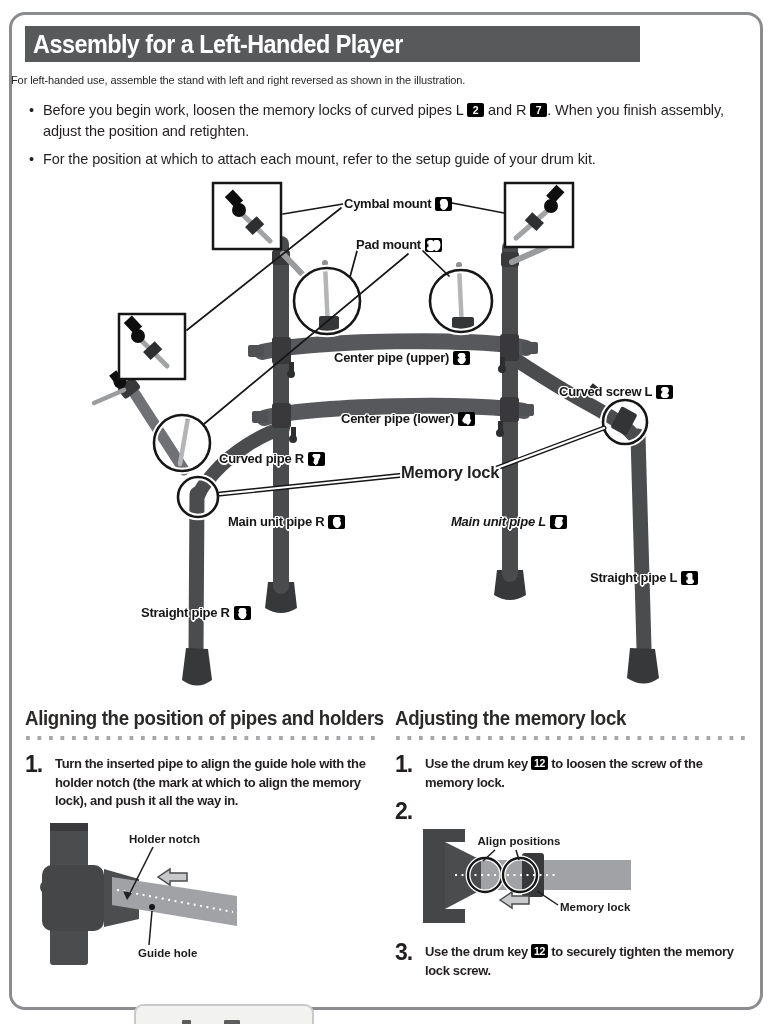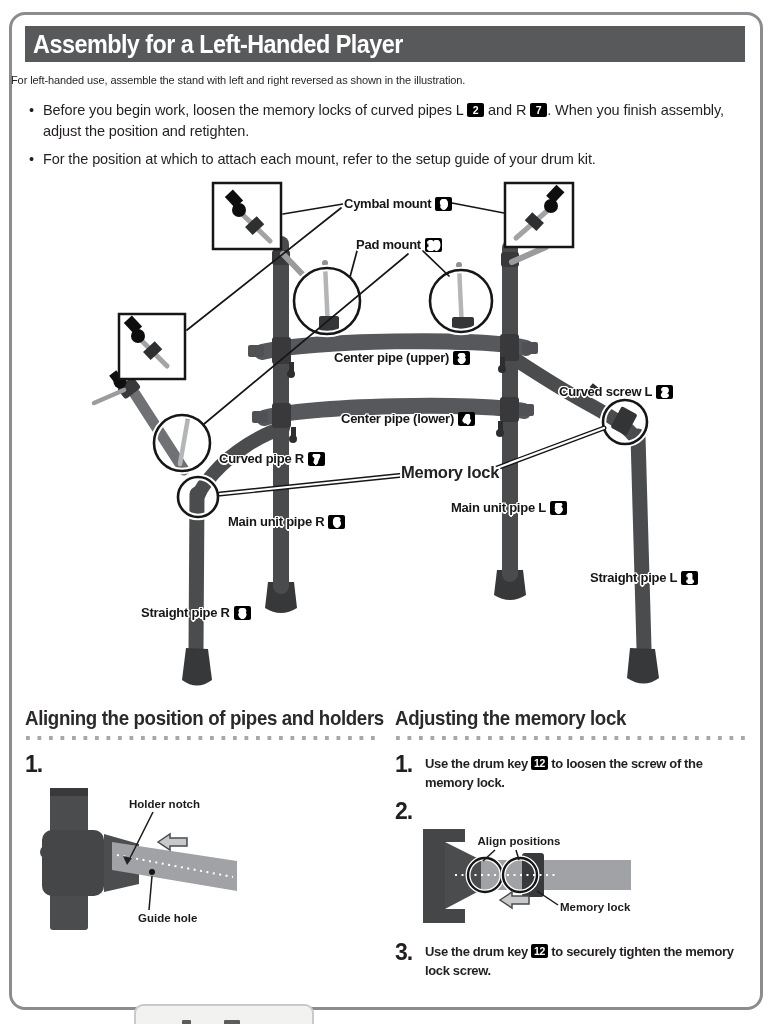--- a/index.html
+++ b/index.html
@@ -6,21 +6,21 @@
   body{
     position:relative; width:772px; height:1024px; overflow:hidden;
     background:#ffffff; color:#231f20;
     font-family:"Liberation Sans", sans-serif;
   }
   .border-frame{
     position:absolute; left:9px; top:12px; width:754px; height:998px;
     border:3.5px solid #8a8c8f; border-radius:16px; box-sizing:border-box; z-index:0;
   }
   .titlebar{
-    position:absolute; left:25px; top:26px; width:720px; height:36px;
+    position:absolute; left:25px; top:26px; width:615px; height:36px;
     background:#58595b; display:flex; align-items:center; z-index:2;
   }
   .titlebar .t{
     color:#fff; font-size:26px; font-weight:bold; letter-spacing:-0.6px;
     transform:scaleX(0.9); transform-origin:left center; padding-left:9px; white-space:nowrap;
   }
   .intro{
     position:absolute; left:11px; top:74px; width:710px; z-index:2;
     font-size:11px; letter-spacing:-0.1px;
   }
@@ -244,38 +244,39 @@
   <span>Curved pipe R</span>
   <span class="badge">7</span>
 </div>
 <div class="dlabel mem" style="left:401px; top:463px;">
   <span>Memory lock</span>
 </div>
 <div class="dlabel" style="left:228px; top:514px;">
   <span>Main unit pipe R</span>
   <span class="badge">6</span>
 </div>
-<div class="dlabel" style="left:451px; top:500px;">
+<div class="dlabel" style="left:451px; top:514px;font-style:italic;">
   <span>Main unit pipe L</span>
   <span class="badge">5</span>
 </div>
 <div class="dlabel" style="left:590px; top:570px;">
   <span>Straight pipe L</span>
   <span class="badge">1</span>
 </div>
 <div class="dlabel" style="left:141px; top:605px;">
   <span>Straight pipe R</span>
   <span class="badge">8</span>
 </div>
 
 <div class="col leftcol">
   <div class="heading">Aligning the position of pipes and holders</div>
   <div class="dots"></div>
   <div class="step">
     <span class="n">1.</span>
+    <span class="t">Turn the inserted pipe to align the guide hole with the holder notch (the mark at which to align the memory lock), and push it all the way in.</span>
   </div>
   <div class="figwrap">
     <svg width="230" height="148" viewBox="0 0 230 148">
       <rect x="13" y="2" width="38" height="142" rx="3" fill="#4b4c4e"></rect>
       <rect x="13" y="2" width="38" height="8" fill="#39393b"></rect>
       <circle cx="10" cy="66" r="7" fill="#454648"></circle>
       <circle cx="10" cy="66" r="3" fill="#262628"></circle>
       <rect x="5" y="44" width="62" height="66" rx="10" fill="#454648"></rect>
       <polygon points="67,48 102,58 102,98 67,106" fill="#4c4d4f"></polygon>
       <polygon points="75,56 200,75 200,105 75,84" fill="#a0a2a5"></polygon>

